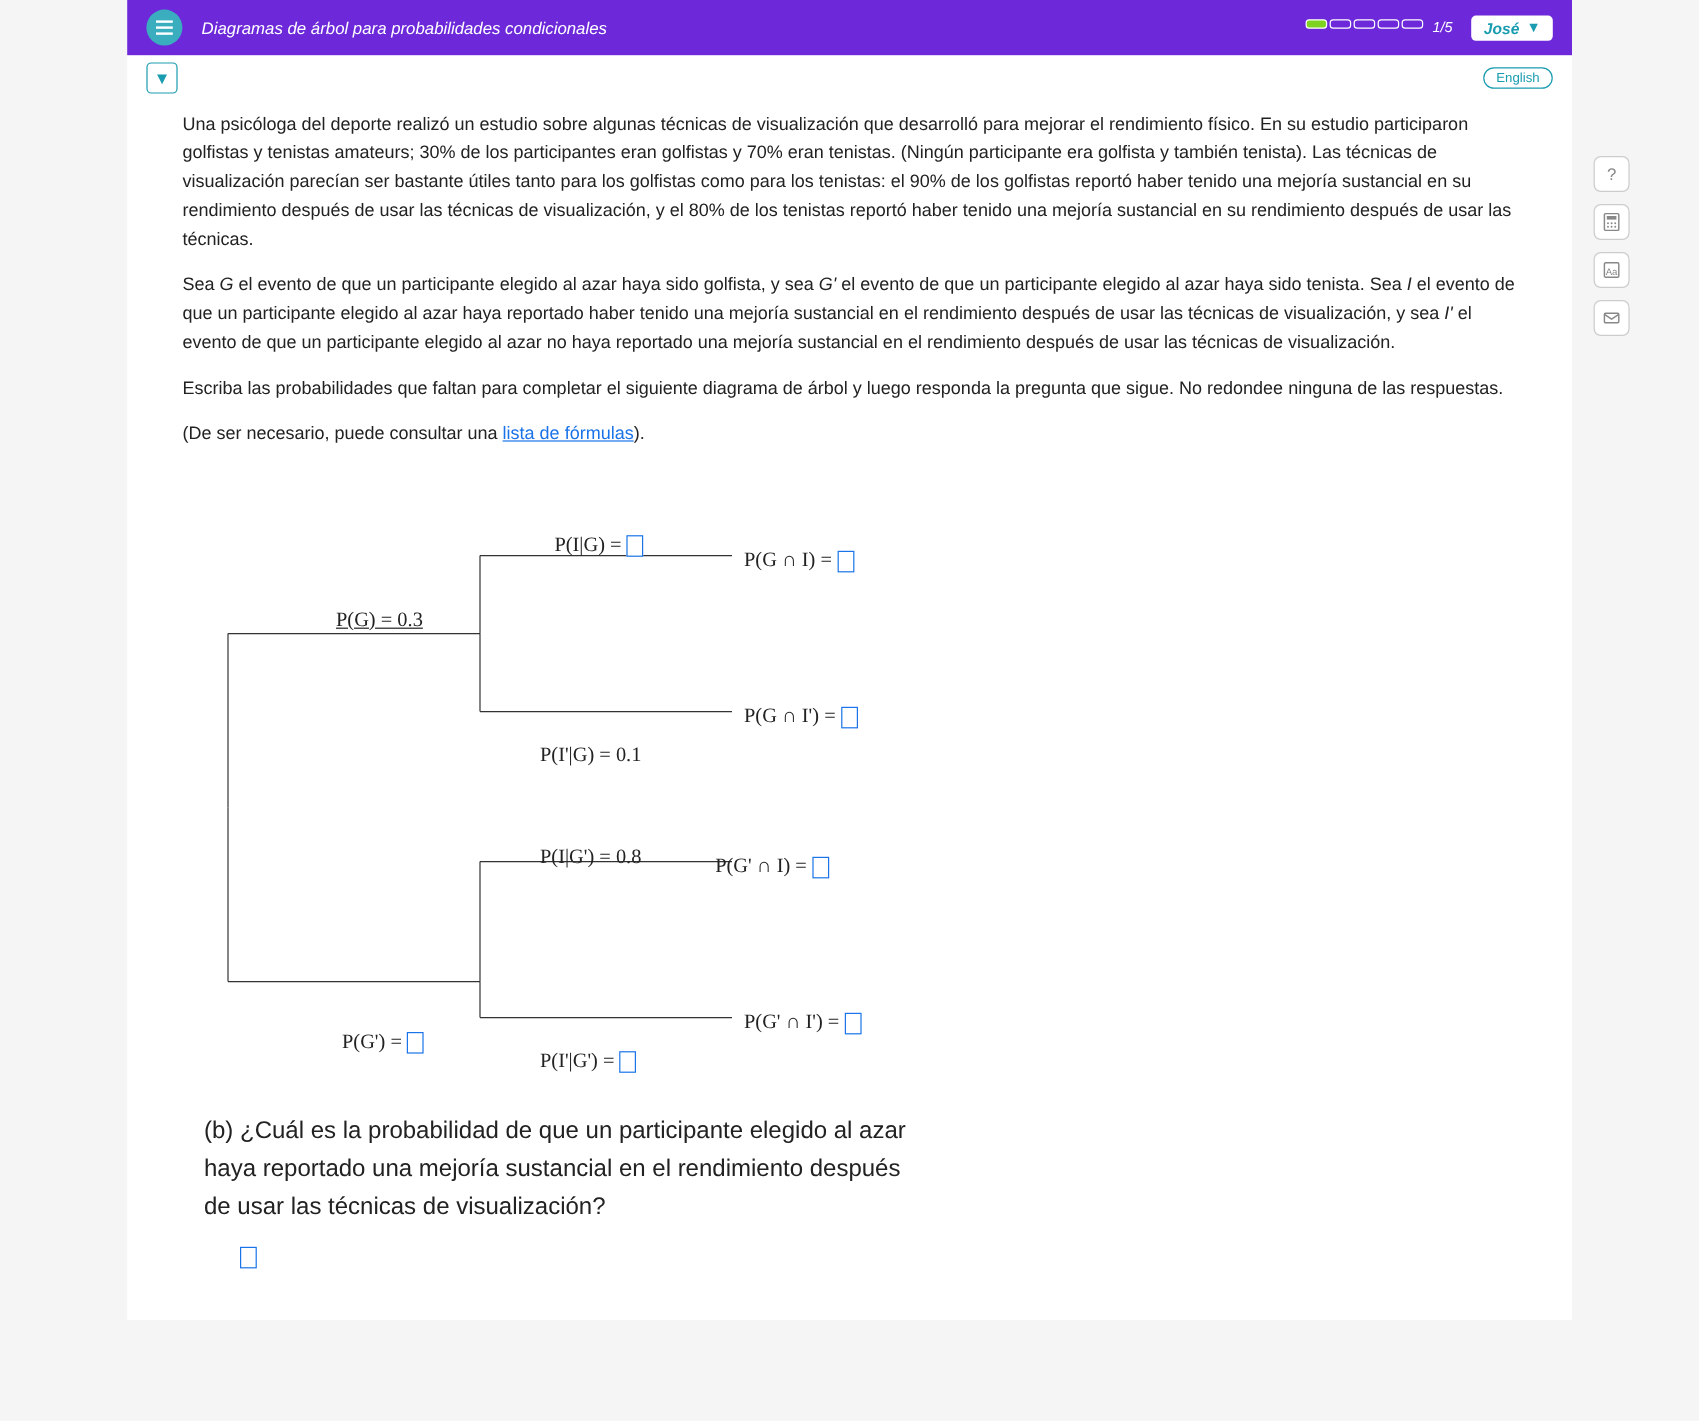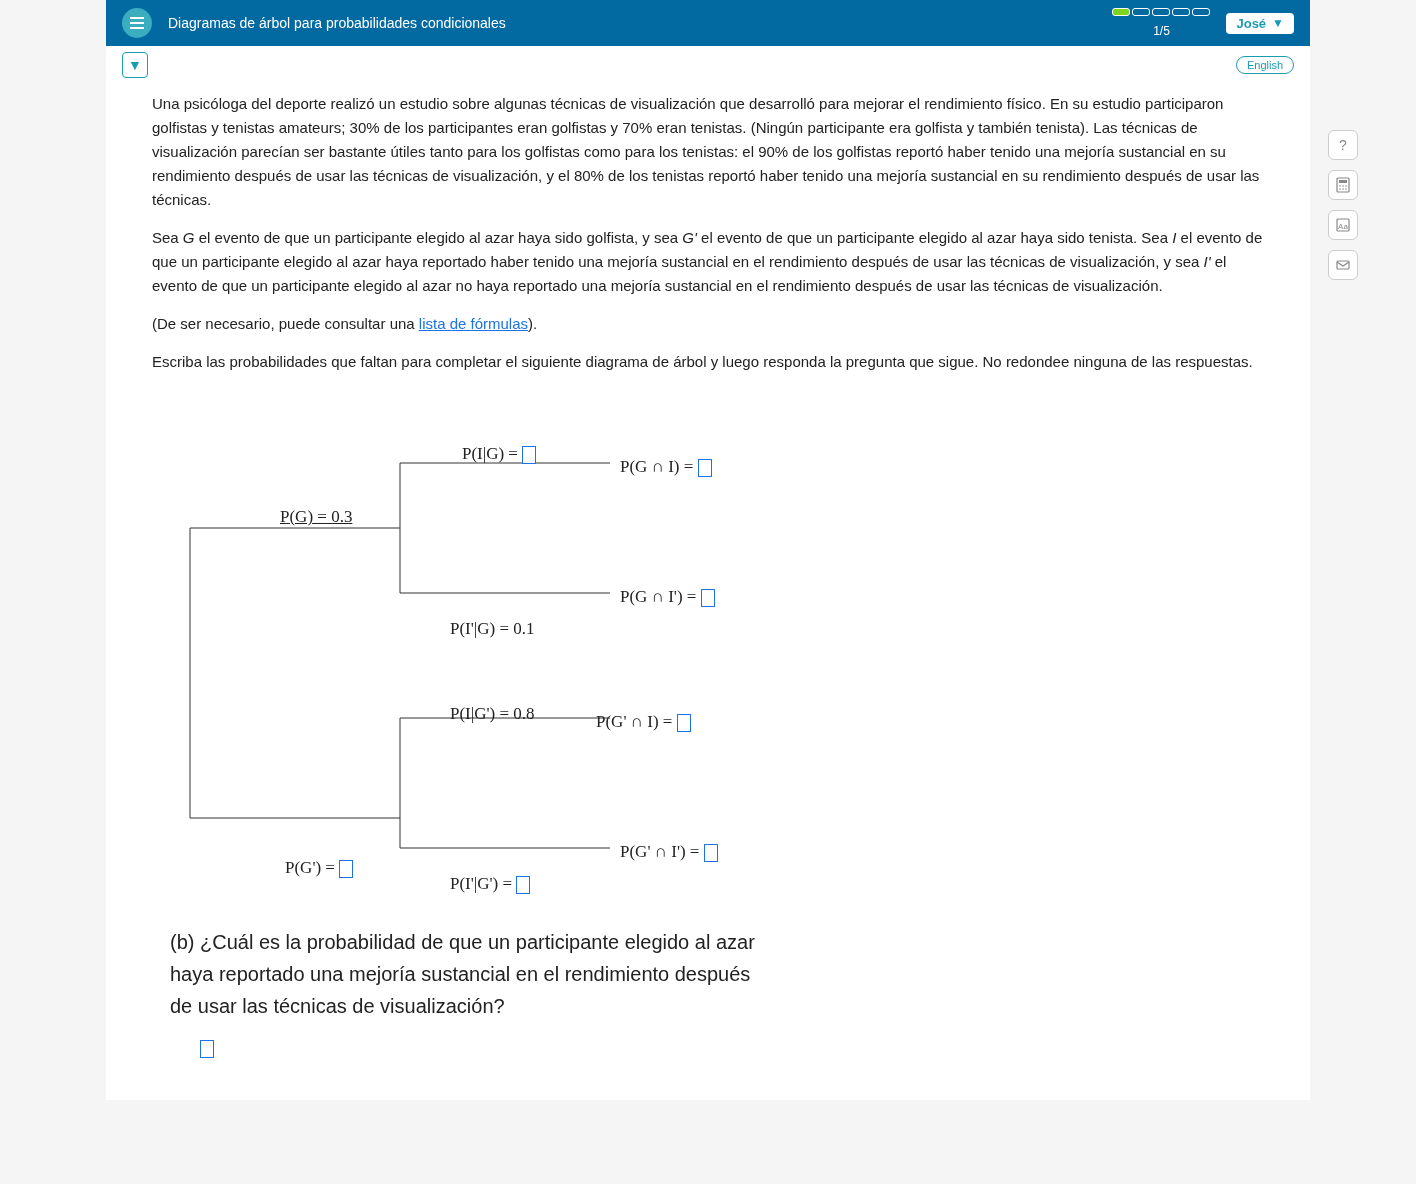--- a/index.html
+++ b/index.html
@@ -8,26 +8,27 @@
       background: #f5f5f5;
       display: flex;
       justify-content: center;
     }
     .page-container {
       width: 1204px;
       background: white;
       position: relative;
     }
     .header {
-      background: #0369a1;
+      background: #6d28d9;
       color: white;
       padding: 8px 16px;
       display: flex;
       align-items: center;
       gap: 16px;
+      font-style: italic;
     }
     .menu-icon {
       width: 30px;
       height: 30px;
       background: #3aadbf;
       border-radius: 50%;
       display: flex;
       flex-direction: column;
       justify-content: center;
       align-items: center;
@@ -38,23 +39,21 @@
       width: 14px;
       height: 2px;
       background: white;
     }
     .header-title {
       font-size: 14px;
       flex: 1;
     }
     .progress-area {
       display: flex;
-      align-items: center;
       gap: 8px;
-      flex-direction: column;
     }
     .progress-bars {
       display: flex;
       gap: 2px;
     }
     .progress-seg {
       width: 18px;
       height: 8px;
       border: 1px solid white;
       border-radius: 3px;
@@ -220,24 +219,24 @@
     <div class="lang-badge">English</div>
   </div>
 
   <div class="content">
     <p>
       <span>Una psicóloga del deporte realizó un estudio sobre algunas técnicas de visualización que desarrolló para mejorar el rendimiento físico. En su estudio participaron golfistas y tenistas amateurs; </span><span>30%</span><span> de los participantes eran golfistas y </span><span>70%</span><span> eran tenistas. (Ningún participante era golfista y también tenista). Las técnicas de visualización parecían ser bastante útiles tanto para los golfistas como para los tenistas: el </span><span>90%</span><span> de los golfistas reportó haber tenido una mejoría sustancial en su rendimiento después de usar las técnicas de visualización, y el </span><span>80%</span><span> de los tenistas reportó haber tenido una mejoría sustancial en su rendimiento después de usar las técnicas.</span>
     </p>
     <p>
       <span>Sea </span><span class="ital">G</span><span> el evento de que un participante elegido al azar haya sido golfista, y sea </span><span class="ital">G'</span><span> el evento de que un participante elegido al azar haya sido tenista. Sea </span><span class="ital">I</span><span> el evento de que un participante elegido al azar haya reportado haber tenido una mejoría sustancial en el rendimiento después de usar las técnicas de visualización, y sea </span><span class="ital">I'</span><span> el evento de que un participante elegido al azar no haya reportado una mejoría sustancial en el rendimiento después de usar las técnicas de visualización.</span>
     </p>
+    <p>Escriba las probabilidades que faltan para completar el siguiente diagrama de árbol y luego responda la pregunta que sigue. No redondee ninguna de las respuestas.</p>
     <p>
       <span>(De ser necesario, puede consultar una </span><a class="formula-link">lista de fórmulas</a><span>).</span>
     </p>
-    <p>Escriba las probabilidades que faltan para completar el siguiente diagrama de árbol y luego responda la pregunta que sigue. No redondee ninguna de las respuestas.</p>
 
 
     <div class="tree-container">
       <svg width="700" height="520">
 
         <line x1="20" y1="285" x2="20" y2="140" stroke="#333" stroke-width="1"></line>
         <line x1="20" y1="285" x2="20" y2="430" stroke="#333" stroke-width="1"></line>
         <line x1="20" y1="140" x2="230" y2="140" stroke="#333" stroke-width="1"></line>
         <line x1="20" y1="430" x2="230" y2="430" stroke="#333" stroke-width="1"></line>
 

